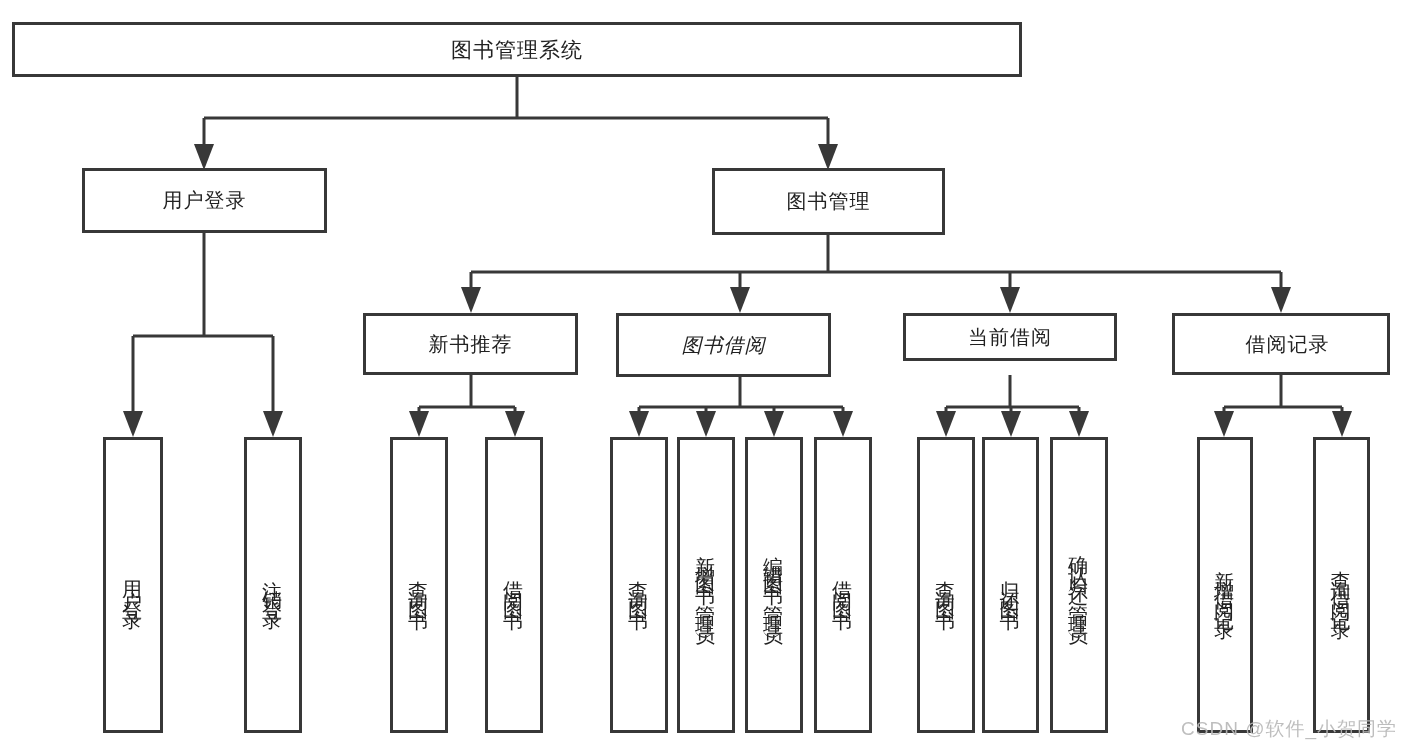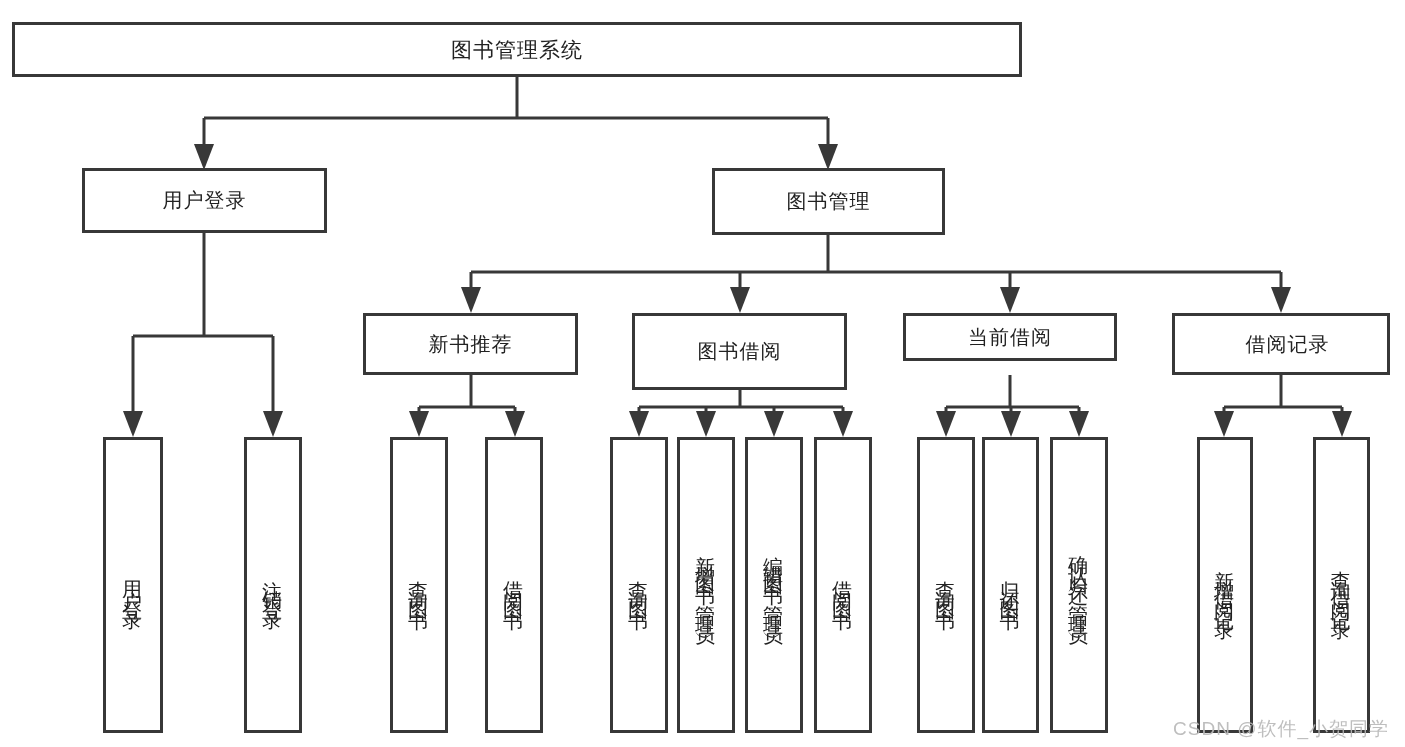--- a/index.html
+++ b/index.html
@@ -39,21 +39,21 @@
   .vtxt {
     writing-mode: vertical-rl;
     text-orientation: mixed;
     font-size: 20px;
     letter-spacing: 10px;
     color: #222222;
     white-space: nowrap;
   }
   .watermark {
     position: absolute;
-    right: 16px;
+    right: 8px;
     bottom: 5px;
     font-size: 19px;
     color: #b9b9b9;
     opacity: 0.92;
     letter-spacing: 1px;
     z-index: 5;
   }
 </style>
 </head>
 <body>
@@ -100,21 +100,21 @@
   <div class="node h2" style="left:82px; top:168px; width:245px; height:65px;">
     <span>用户登录</span>
   </div>
   <div class="node h2" style="left:712px; top:168px; width:233px; height:67px;">
     <span>图书管理</span>
   </div>
 
   <div class="node h3" style="left:363px; top:313px; width:215px; height:62px;">
     <span>新书推荐</span>
   </div>
-  <div class="node h3" style="left:632px; top:313px; width:215px; height:77px;">
+  <div class="node h3" style="left:616px; top:313px; width:215px; height:64px;font-style:italic;">
     <span>图书借阅</span>
   </div>
   <div class="node h3" style="left:903px; top:313px; width:214px; height:48px;">
     <span>当前借阅</span>
   </div>
   <div class="node h3" style="left:1172px; top:313px; width:218px; height:62px;padding-left:13px;">
     <span>借阅记录</span>
   </div>
 
   <div class="node leaf" style="left:103px; top:437px; width:60px; height:296px;">

